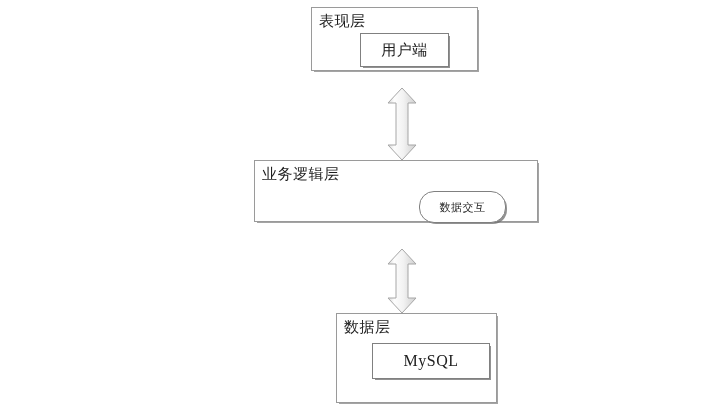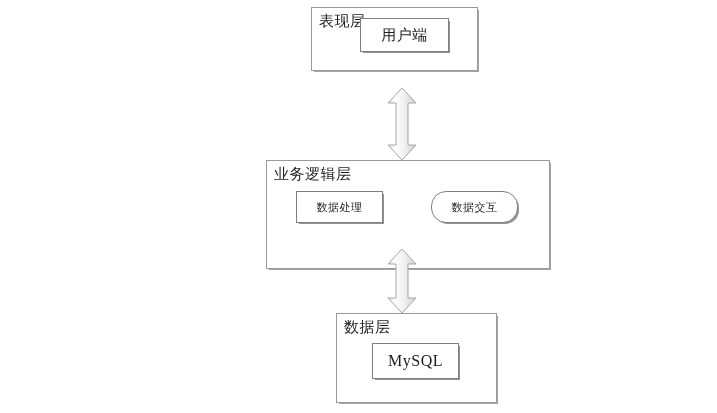--- a/index.html
+++ b/index.html
@@ -62,44 +62,41 @@
   }
   .connector svg { display: block; }
 </style>
 </head>
 <body>
 
 <div id="canvas">
 
   <div class="layer-box" style="left:311px; top:7px; width:167px; height:64px;">
     <div class="layer-title">表现层</div>
-    <div class="comp-box comp-lg" style="left:48px; top:10px; width:89px; height:34px;">
+    <div class="comp-box comp-lg" style="left:48px; top:25px; width:89px; height:34px;">
       <span>用户端</span>
     </div>
   </div>
 
   <div class="connector" style="left:386px; top:87px;">
     <svg width="32" height="74" viewBox="0 0 32 74">
       <defs>
         <linearGradient id="arrowGrad1" x1="0" y1="0" x2="1" y2="0">
           <stop offset="0%" stop-color="#d6d6d6"></stop>
           <stop offset="22%" stop-color="#fdfdfd"></stop>
           <stop offset="55%" stop-color="#f2f2f2"></stop>
           <stop offset="100%" stop-color="#cfcfcf"></stop>
         </linearGradient>
       </defs>
       <polygon points="16,1 30,16 22,16 22,58 30,58 16,73 2,58 10,58 10,16 2,16" fill="url(#arrowGrad1)" stroke="#a6a6a6" stroke-width="1"></polygon>
     </svg>
   </div>
 
-  <div class="layer-box" style="left:266px; top:160px; width:284px; height:109px;">
+  <div class="layer-box" style="left:254px; top:160px; width:284px; height:62px;">
     <div class="layer-title">业务逻辑层</div>
-    <div class="comp-box comp-sm" style="left:29px; top:30px; width:87px; height:32px;">
-      <span>数据处理</span>
-    </div>
     <div class="comp-box comp-sm" style="left:164px; top:30px; width:87px; height:32px;border-radius:15px;">
       <span>数据交互</span>
     </div>
   </div>
 
   <div class="connector" style="left:386px; top:248px;">
     <svg width="32" height="66" viewBox="0 0 32 66">
       <defs>
         <linearGradient id="arrowGrad2" x1="0" y1="0" x2="1" y2="0">
           <stop offset="0%" stop-color="#d6d6d6"></stop>
@@ -107,18 +104,18 @@
           <stop offset="55%" stop-color="#f2f2f2"></stop>
           <stop offset="100%" stop-color="#cfcfcf"></stop>
         </linearGradient>
       </defs>
       <polygon points="16,1 30,16 22,16 22,50 30,50 16,65 2,50 10,50 10,16 2,16" fill="url(#arrowGrad2)" stroke="#a6a6a6" stroke-width="1"></polygon>
     </svg>
   </div>
 
   <div class="layer-box" style="left:336px; top:313px; width:161px; height:90px;">
     <div class="layer-title">数据层</div>
-    <div class="comp-box comp-serif" style="left:35px; top:29px; width:87px; height:36px;">
+    <div class="comp-box comp-serif" style="left:35px; top:29px; width:118px; height:36px;">
       <span>MySQL</span>
     </div>
   </div>
 
 </div>
 
 </body></html>

